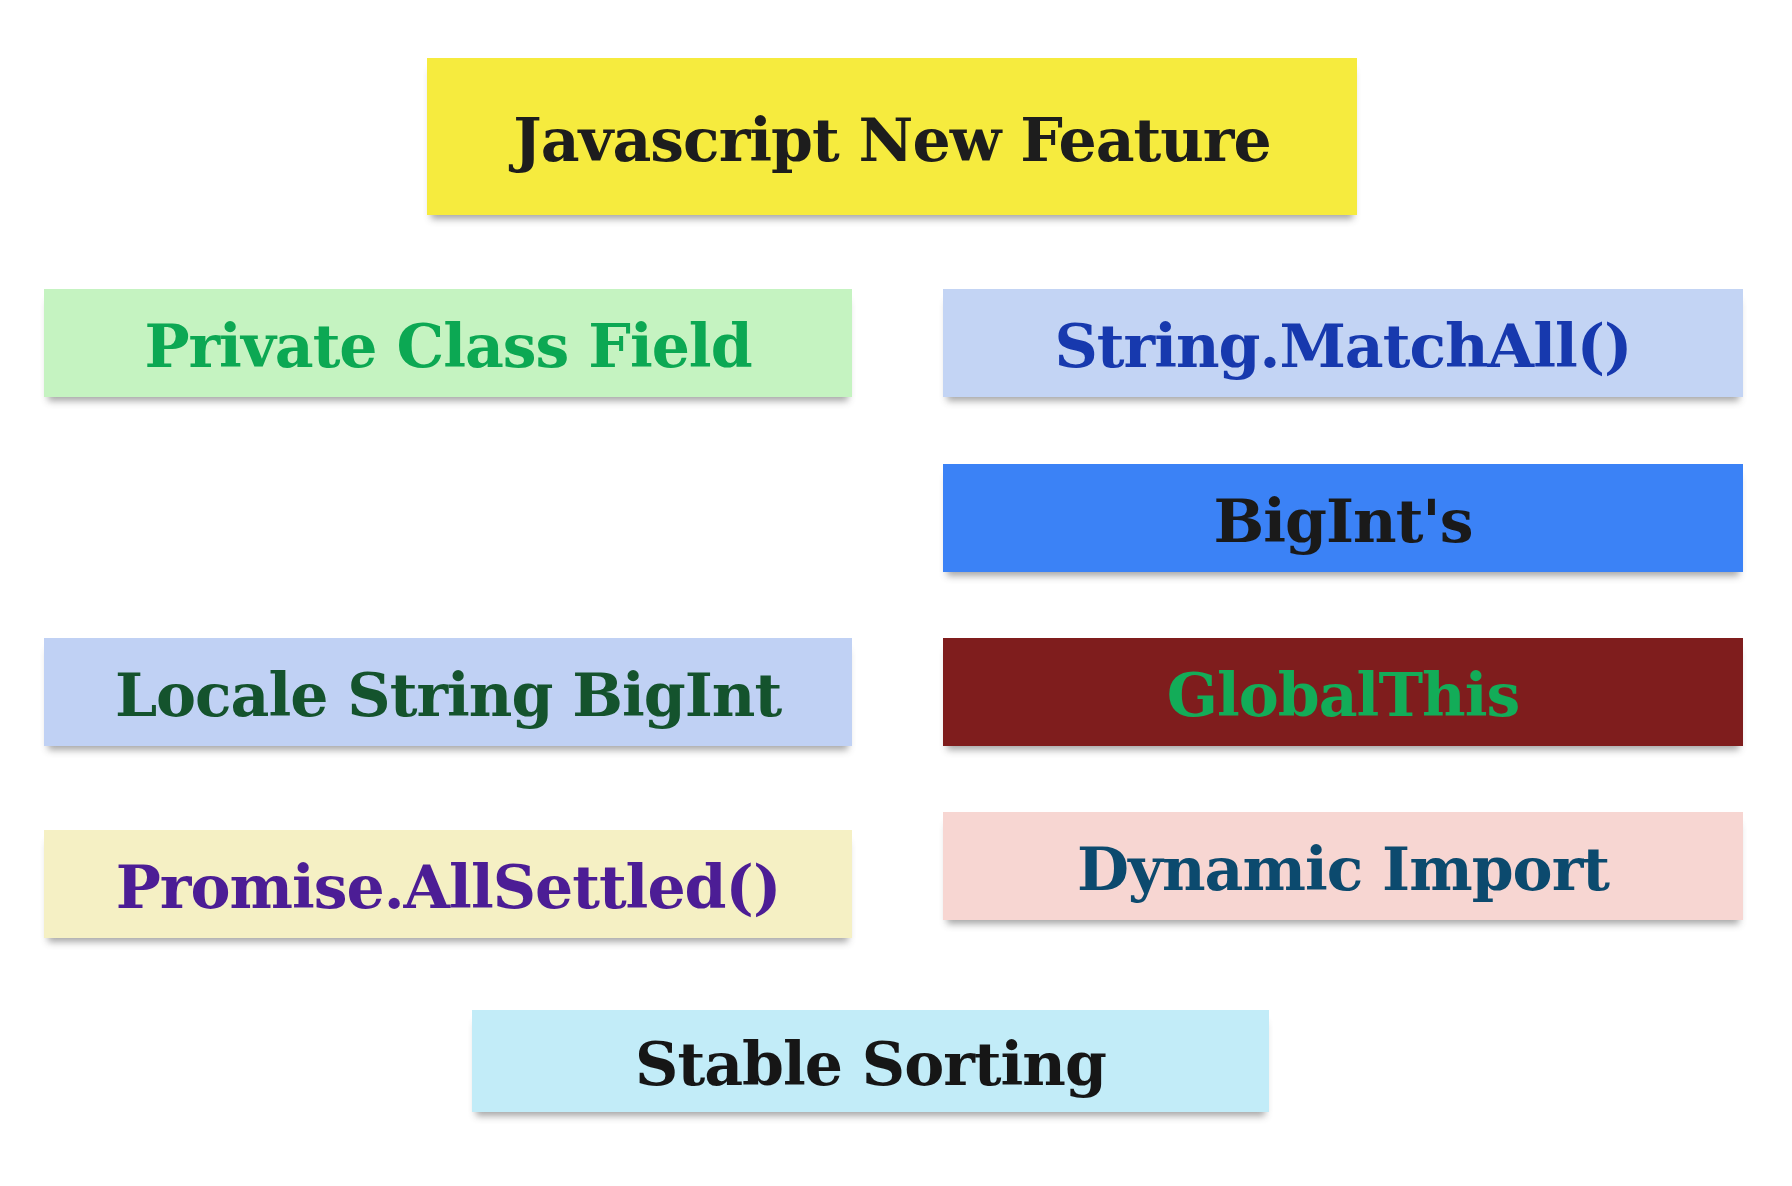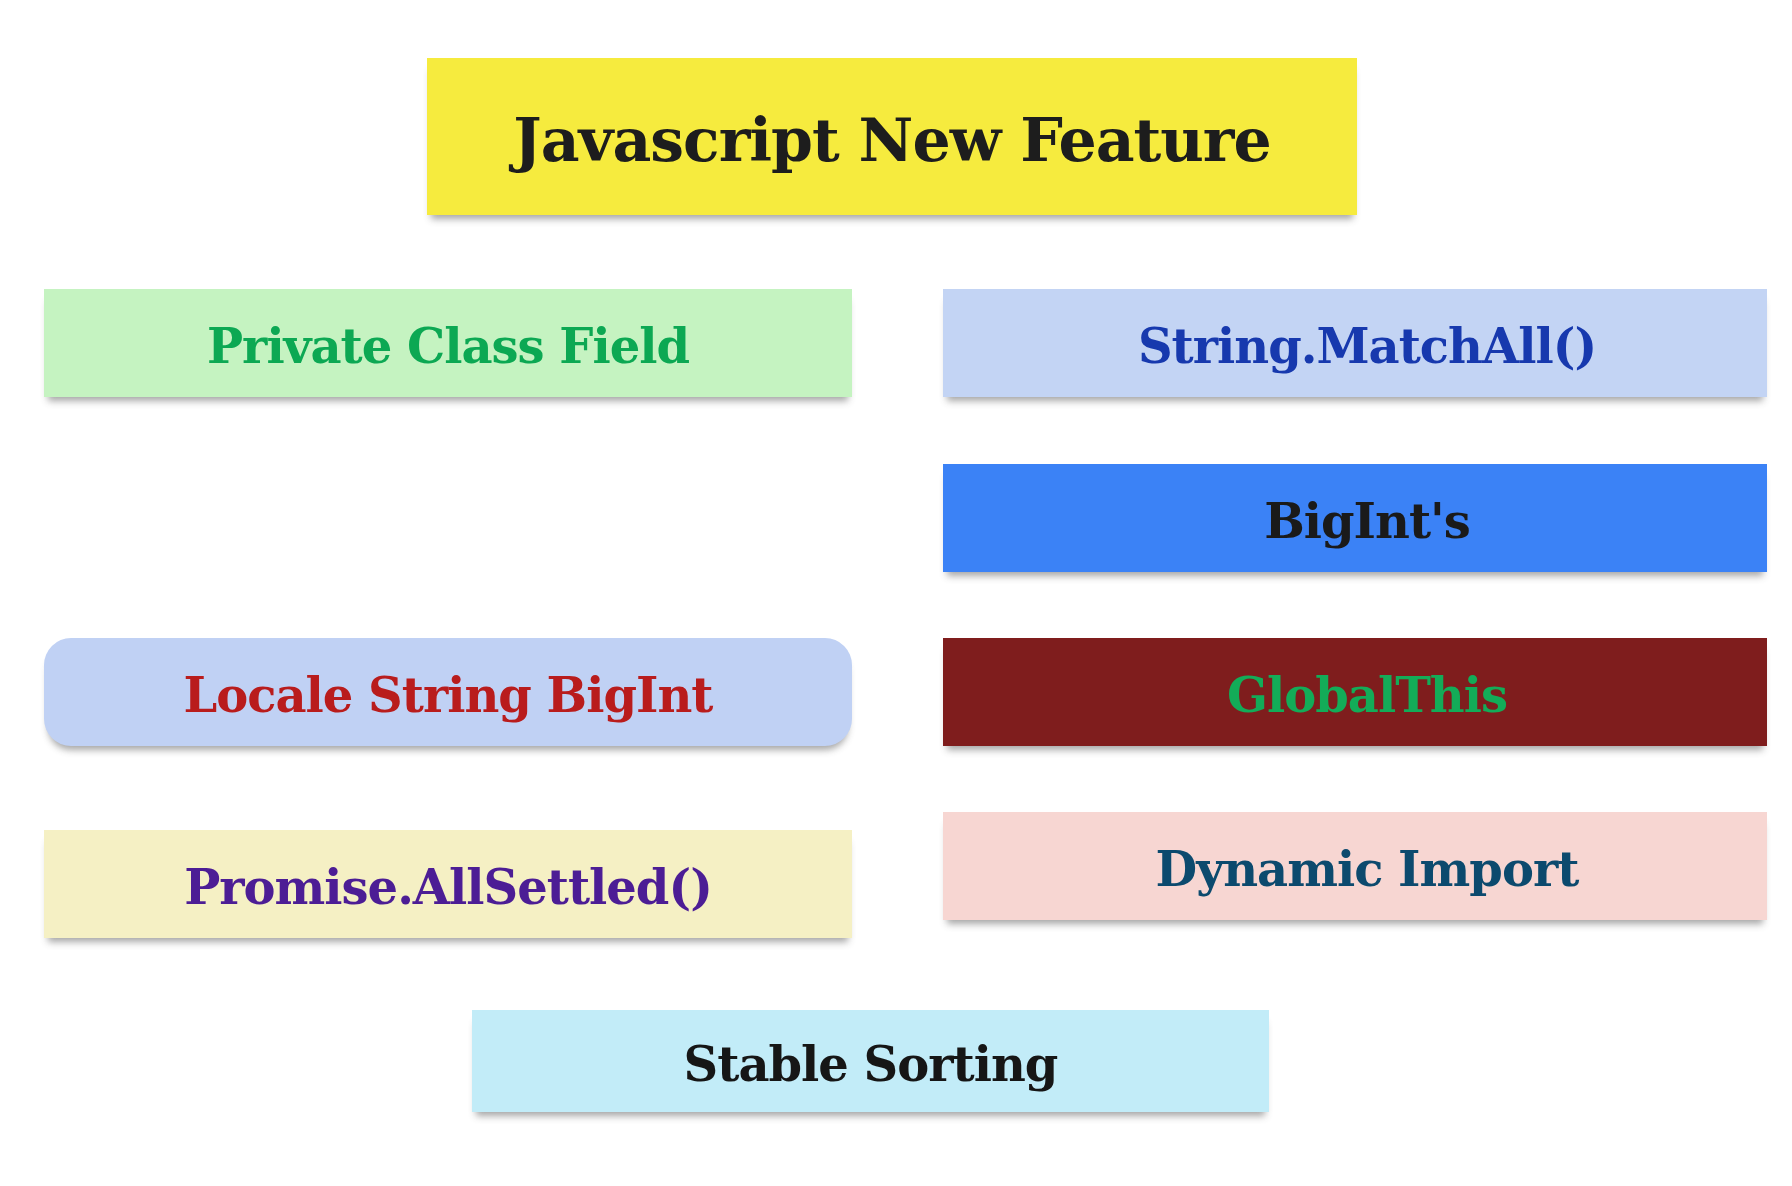--- a/index.html
+++ b/index.html
@@ -35,24 +35,24 @@
     height: 157px;
   }
   .title-box .box-label {
     font-size: 60px;
   }
   .feature-box {
     height: 108px;
   }
   .feature-box .box-label,
   .footer-box .box-label {
-    font-size: 48px;
+    font-size: 60px;
   }
   .col-left  { left: 44px;  width: 808px; }
-  .col-right { left: 943px; width: 800px; padding-left: 24px; }
+  .col-right { left: 943px; width: 800px; }
   .row-1 { top: 289px; }
   .row-2 { top: 464px; }
   .row-3 { top: 638px; }
   .row-4 { top: 812px; }
   .footer-box {
     left: 472px;
     top: 1010px;
     width: 797px;
     height: 102px;
   }
@@ -72,21 +72,21 @@
 
   <div class="box feature-box col-right row-1" style="background-color: rgb(195, 212, 244); color: rgb(23, 57, 174);">
     <span class="box-label">String.MatchAll()</span>
   </div>
 
 
   <div class="box feature-box col-right row-2" style="background-color: #3b82f6; color: rgb(26, 26, 26);">
     <span class="box-label">BigInt's</span>
   </div>
 
-  <div class="box feature-box col-left row-3" style="background-color: rgb(192, 209, 244); color: #b91c1c; border-radius: 27px;">
+  <div class="box feature-box col-left row-3" style="background-color: rgb(192, 209, 244); color: #14532d;">
     <span class="box-label">Locale String BigInt</span>
   </div>
 
   <div class="box feature-box col-right row-3" style="background-color: #7f1d1d; color: rgb(19, 172, 88);">
     <span class="box-label">GlobalThis</span>
   </div>
 
   <div class="box feature-box col-left row-4" style="background-color: rgb(245, 240, 196); color: #4c1d95; margin-top: 18px;">
     <span class="box-label">Promise.AllSettled()</span>
   </div>

